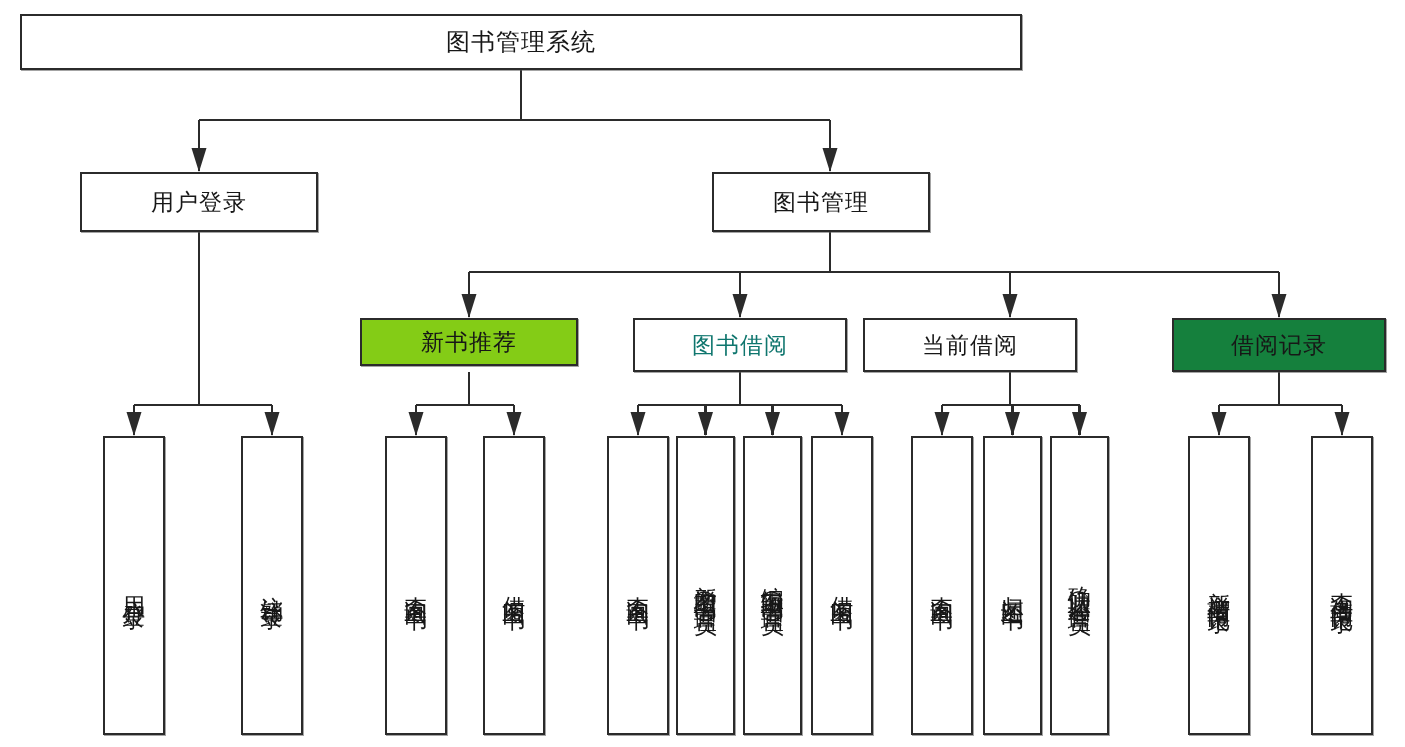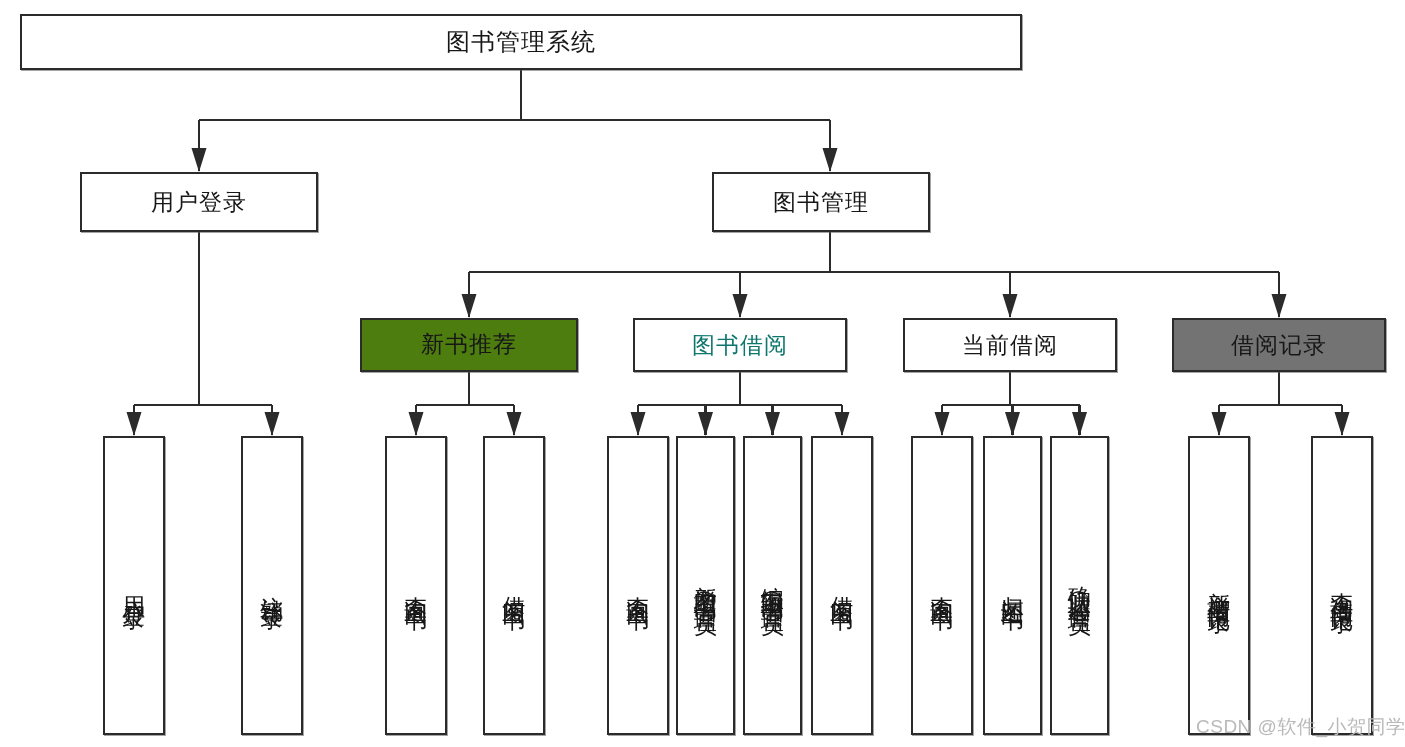--- a/index.html
+++ b/index.html
@@ -123,30 +123,30 @@
   <div id="nodes-layer">
       <div class="node root" style="left: 20px; top: 14px; width: 1002px; height: 56px; border-color: rgb(43, 43, 43); background: rgb(255, 255, 255);">
         <span class="node-label" style="color: rgb(23, 23, 23);">图书管理系统</span>
       </div>
       <div class="node" style="left: 80px; top: 172px; width: 238px; height: 60px; border-color: rgb(43, 43, 43); background: rgb(255, 255, 255);">
         <span class="node-label" style="color: rgb(23, 23, 23);">用户登录</span>
       </div>
       <div class="node" style="left: 712px; top: 172px; width: 218px; height: 60px; border-color: rgb(43, 43, 43); background: rgb(255, 255, 255);">
         <span class="node-label" style="color: rgb(23, 23, 23);">图书管理</span>
       </div>
-      <div class="node" style="left: 360px; top: 318px; width: 218px; height: 54px; border-color: rgb(43, 43, 43); background: #4d7c0f; font-family: Liberation Serif, serif;">
+      <div class="node" style="left: 360px; top: 318px; width: 218px; height: 48px; border-color: rgb(43, 43, 43); background: #84cc16;">
         <span class="node-label" style="color: rgb(23, 23, 23);">新书推荐</span>
       </div>
       <div class="node" style="left: 633px; top: 318px; width: 214px; height: 54px; border-color: rgb(43, 43, 43); background: rgb(255, 255, 255);">
         <span class="node-label" style="color: #0f766e;">图书借阅</span>
       </div>
-      <div class="node" style="left: 903px; top: 318px; width: 214px; height: 54px; border-color: rgb(43, 43, 43); background: rgb(255, 255, 255);">
+      <div class="node" style="left: 863px; top: 318px; width: 214px; height: 54px; border-color: rgb(43, 43, 43); background: rgb(255, 255, 255);">
         <span class="node-label" style="color: rgb(23, 23, 23);">当前借阅</span>
       </div>
-      <div class="node" style="left: 1172px; top: 318px; width: 214px; height: 54px; border-color: rgb(43, 43, 43); background: #737373;">
+      <div class="node" style="left: 1172px; top: 318px; width: 214px; height: 54px; border-color: rgb(43, 43, 43); background: #15803d;">
         <span class="node-label" style="color: rgb(23, 23, 23);">借阅记录</span>
       </div>
       <div class="node leaf" style="left: 103px; top: 436px; width: 62px; height: 299px; border-color: rgb(43, 43, 43); background: rgb(255, 255, 255);">
         <span class="node-label" style="color: rgb(23, 23, 23);">用户登录</span>
       </div>
       <div class="node leaf" style="left: 241px; top: 436px; width: 62px; height: 299px; border-color: rgb(43, 43, 43); background: rgb(255, 255, 255);">
         <span class="node-label" style="color: rgb(23, 23, 23);">注销登录</span>
       </div>
       <div class="node leaf" style="left: 385px; top: 436px; width: 62px; height: 299px; border-color: rgb(43, 43, 43); background: rgb(255, 255, 255);">
         <span class="node-label" style="color: rgb(23, 23, 23);">查询图书</span>
@@ -175,14 +175,13 @@
       <div class="node leaf" style="left: 1050px; top: 436px; width: 59px; height: 299px; border-color: rgb(43, 43, 43); background: rgb(255, 255, 255);">
         <span class="node-label" style="color: rgb(23, 23, 23);">确认归还（管理员）</span>
       </div>
       <div class="node leaf" style="left: 1188px; top: 436px; width: 62px; height: 299px; border-color: rgb(43, 43, 43); background: rgb(255, 255, 255);">
         <span class="node-label" style="color: rgb(23, 23, 23);">新增借阅记录</span>
       </div>
       <div class="node leaf" style="left: 1311px; top: 436px; width: 62px; height: 299px; border-color: rgb(43, 43, 43); background: rgb(255, 255, 255);">
         <span class="node-label" style="color: rgb(23, 23, 23);">查询借阅记录</span>
       </div>
     </div>
-  <div class="watermark" id="watermark" style="left: 1196px; top: 714px; color: rgb(185, 185, 185);">CSDN @软件_小贺同学</div>
 </div>
 
 </body></html>

